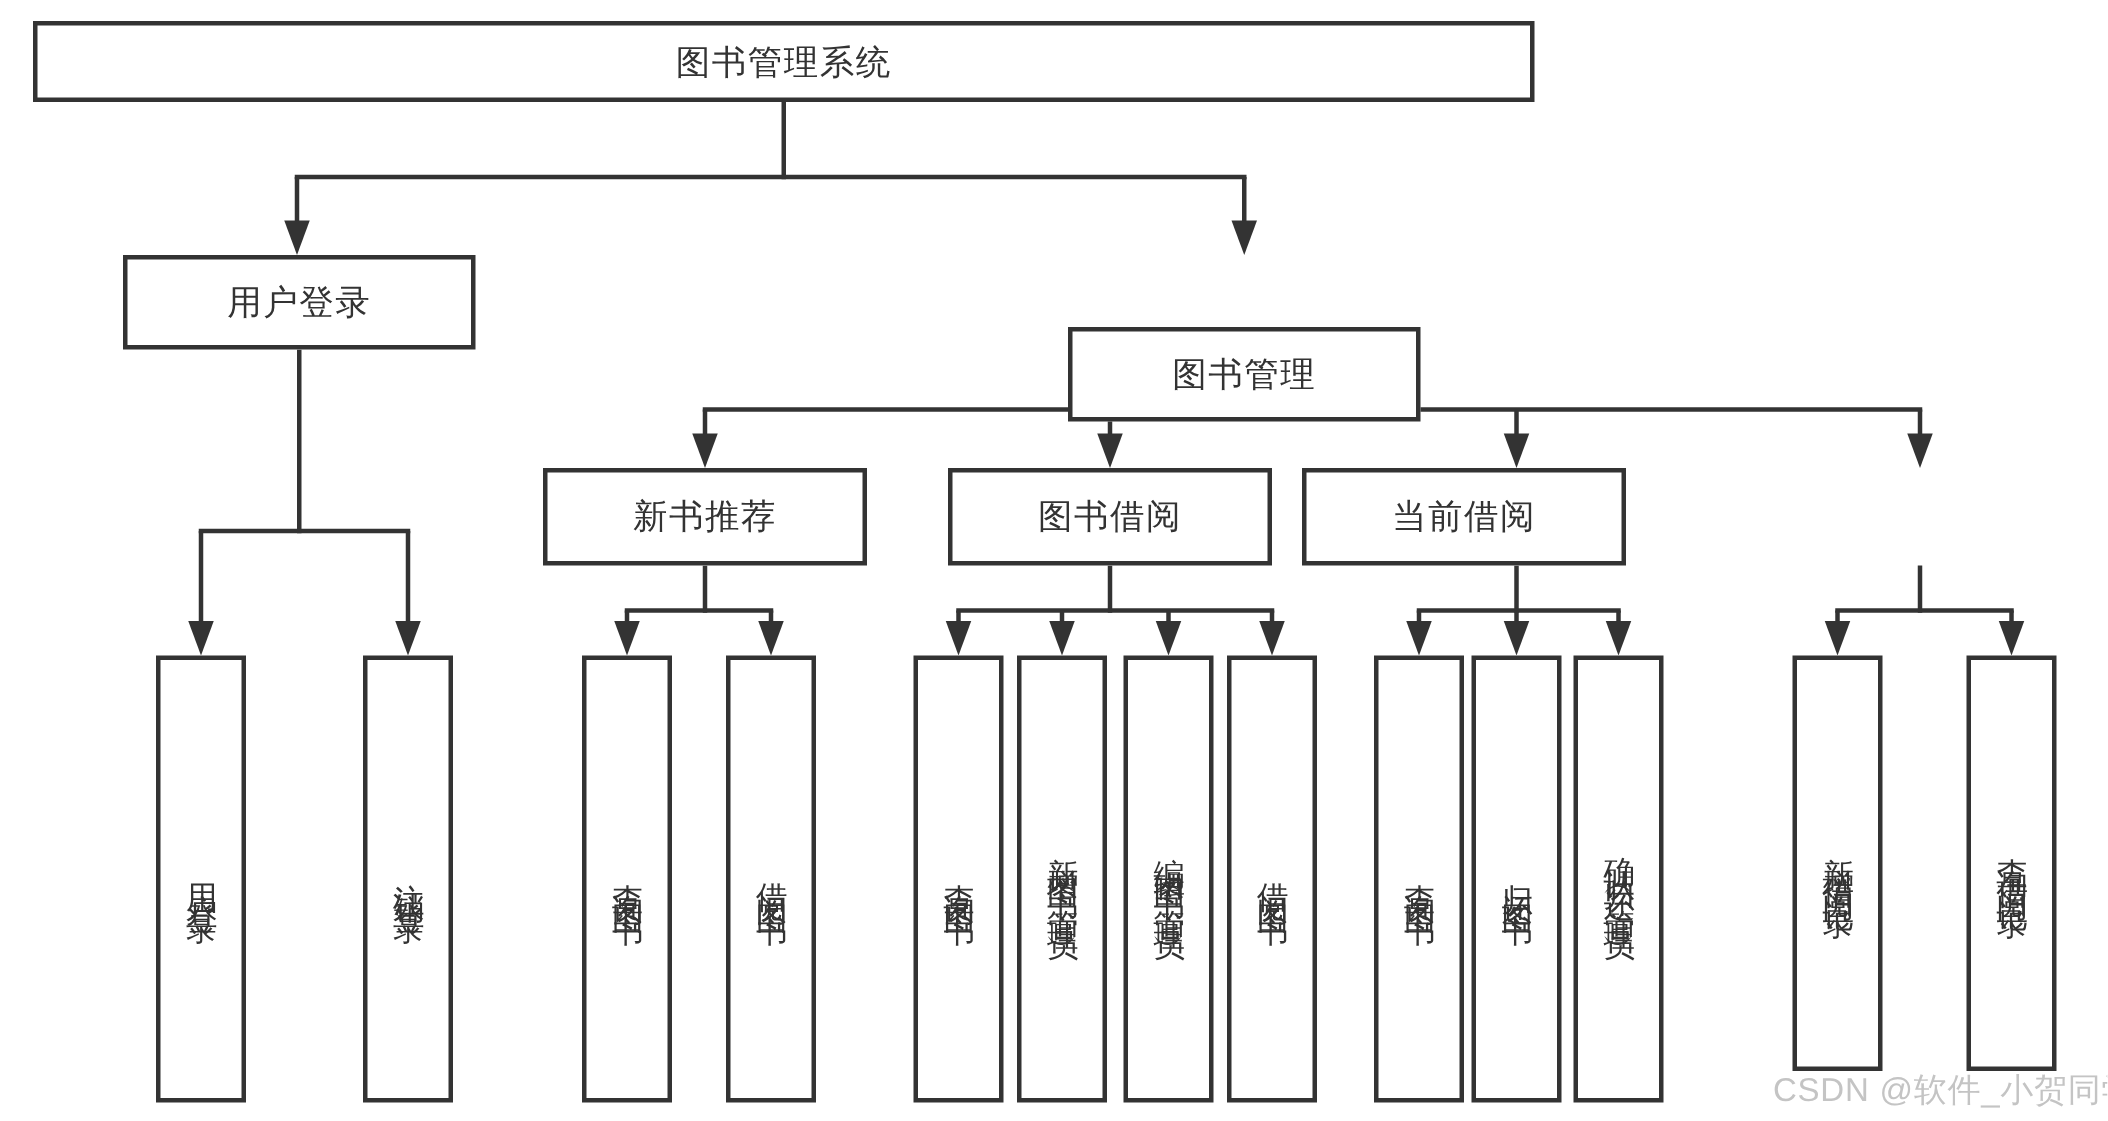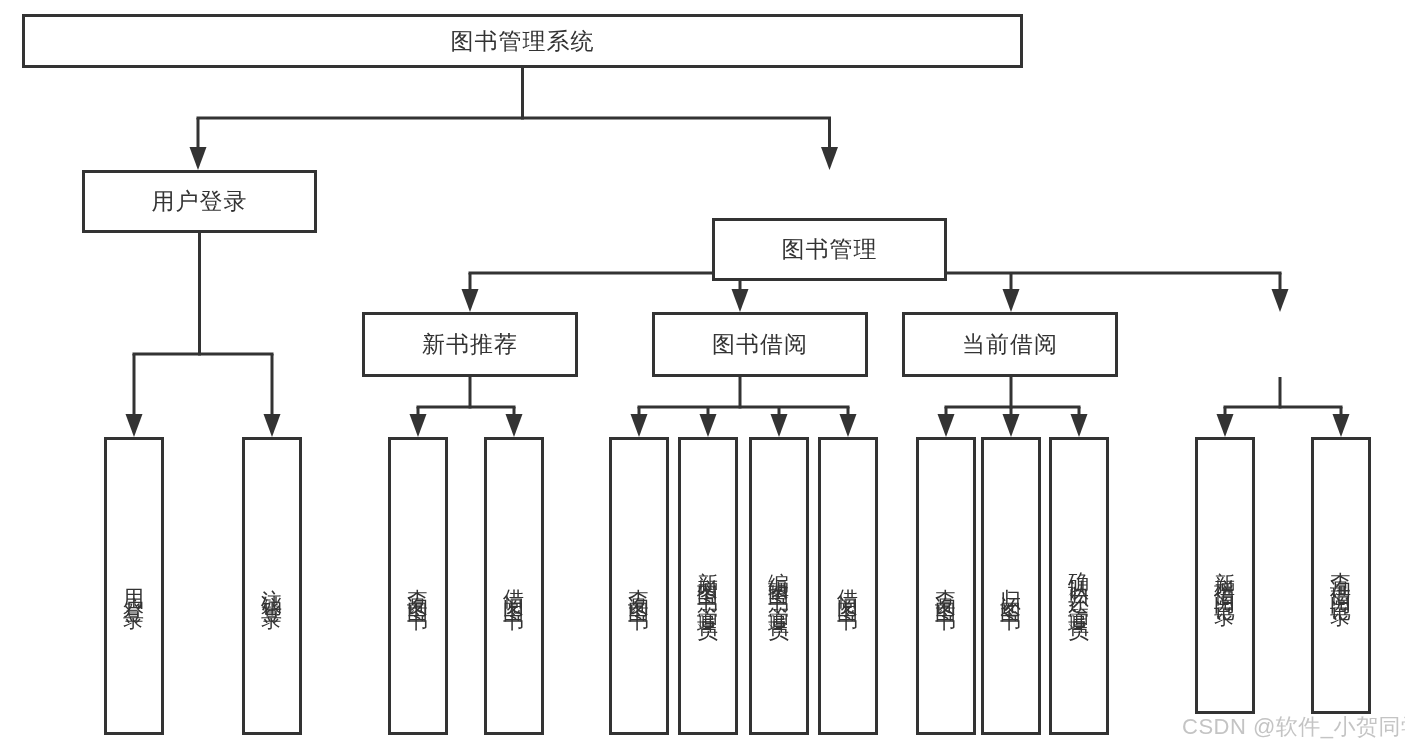--- a/index.html
+++ b/index.html
@@ -27,22 +27,22 @@
     justify-content: center;
     text-align: center;
   }
   .hlabel { font-size: 23px; letter-spacing: 1px; white-space: nowrap; }
   .root { left: 22px;  top: 14px;  width: 1001px; height: 54px; }
   .l2   { top: 170px; width: 235px; height: 63px; }
   .l2-a { left: 82px; }
   .l2-b { left: 712px; margin-top: 48px; }
   .l3   { top: 312px; width: 216px; height: 65px; }
   .l3-a { left: 362px; }
-  .l3-b { left: 632px; margin-left: 20px; }
-  .l3-c { left: 902px; }
+  .l3-b { left: 632px; }
+  .l3-c { left: 868px; }
   .l3-d { left: 1172px; }
   .leaf { top: 437px; width: 60px; height: 298px; }
   .leaf-short { height: 277px; }
   .vtext {
     writing-mode: vertical-lr;
     text-orientation: mixed;
     font-size: 21px;
     letter-spacing: 7px;
     line-height: 1;
     white-space: nowrap;

